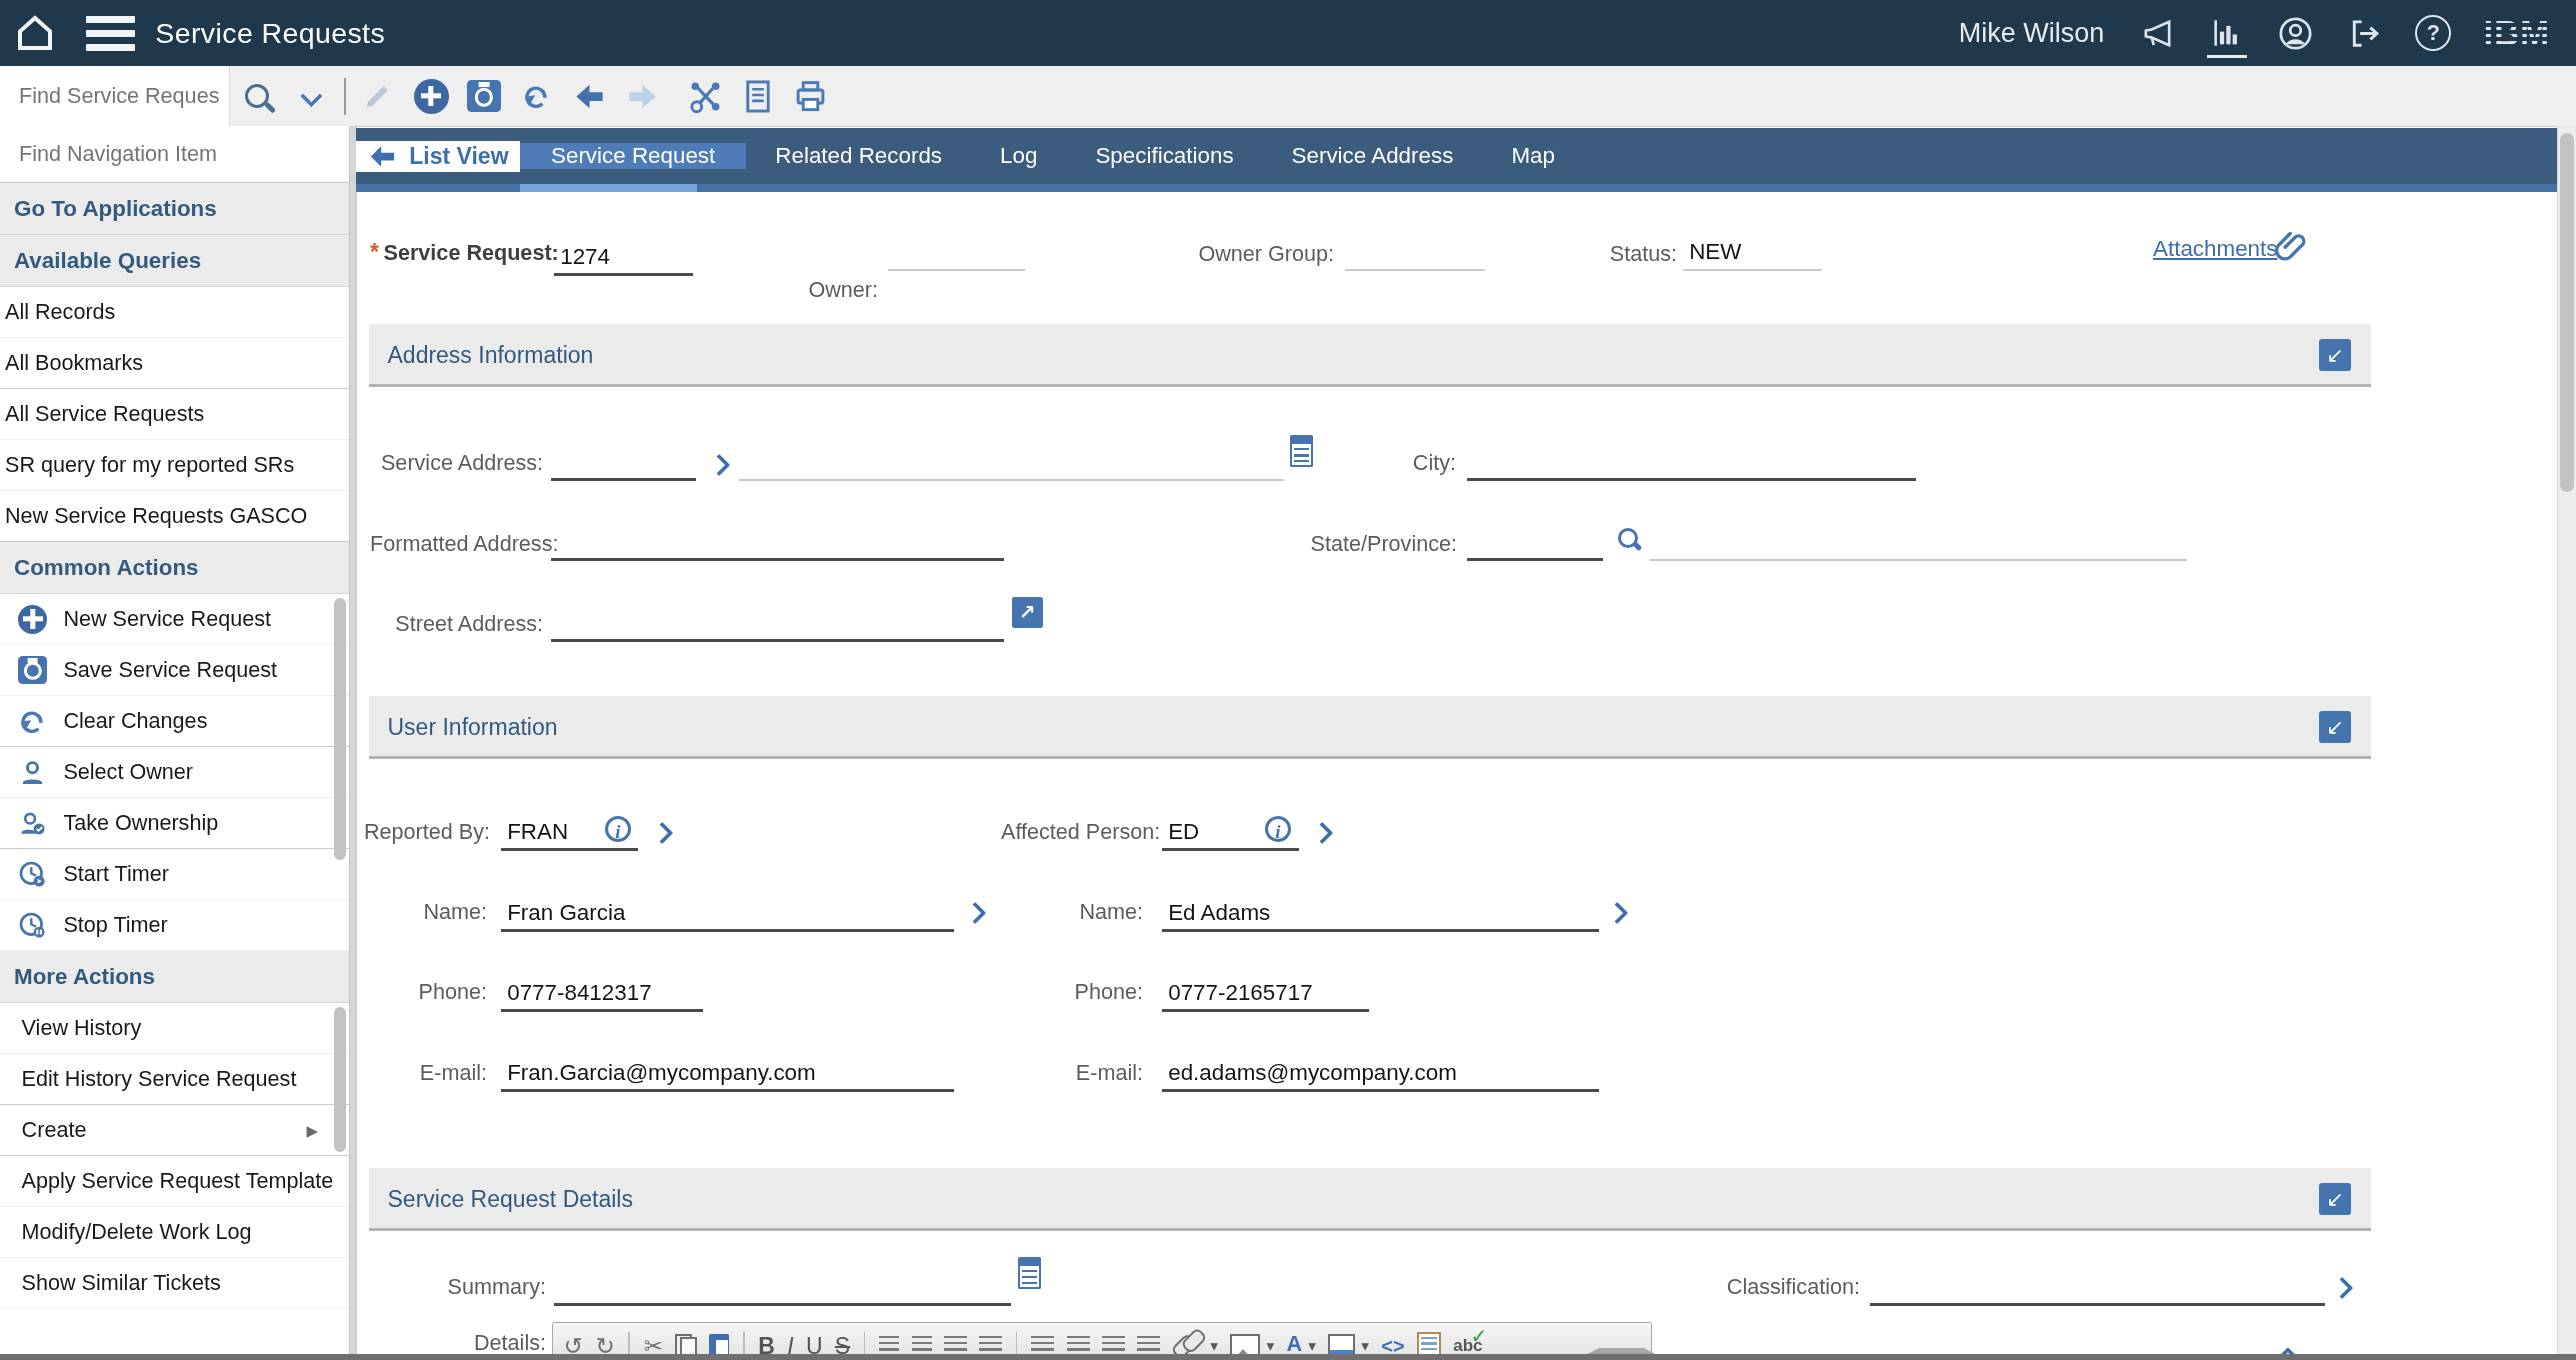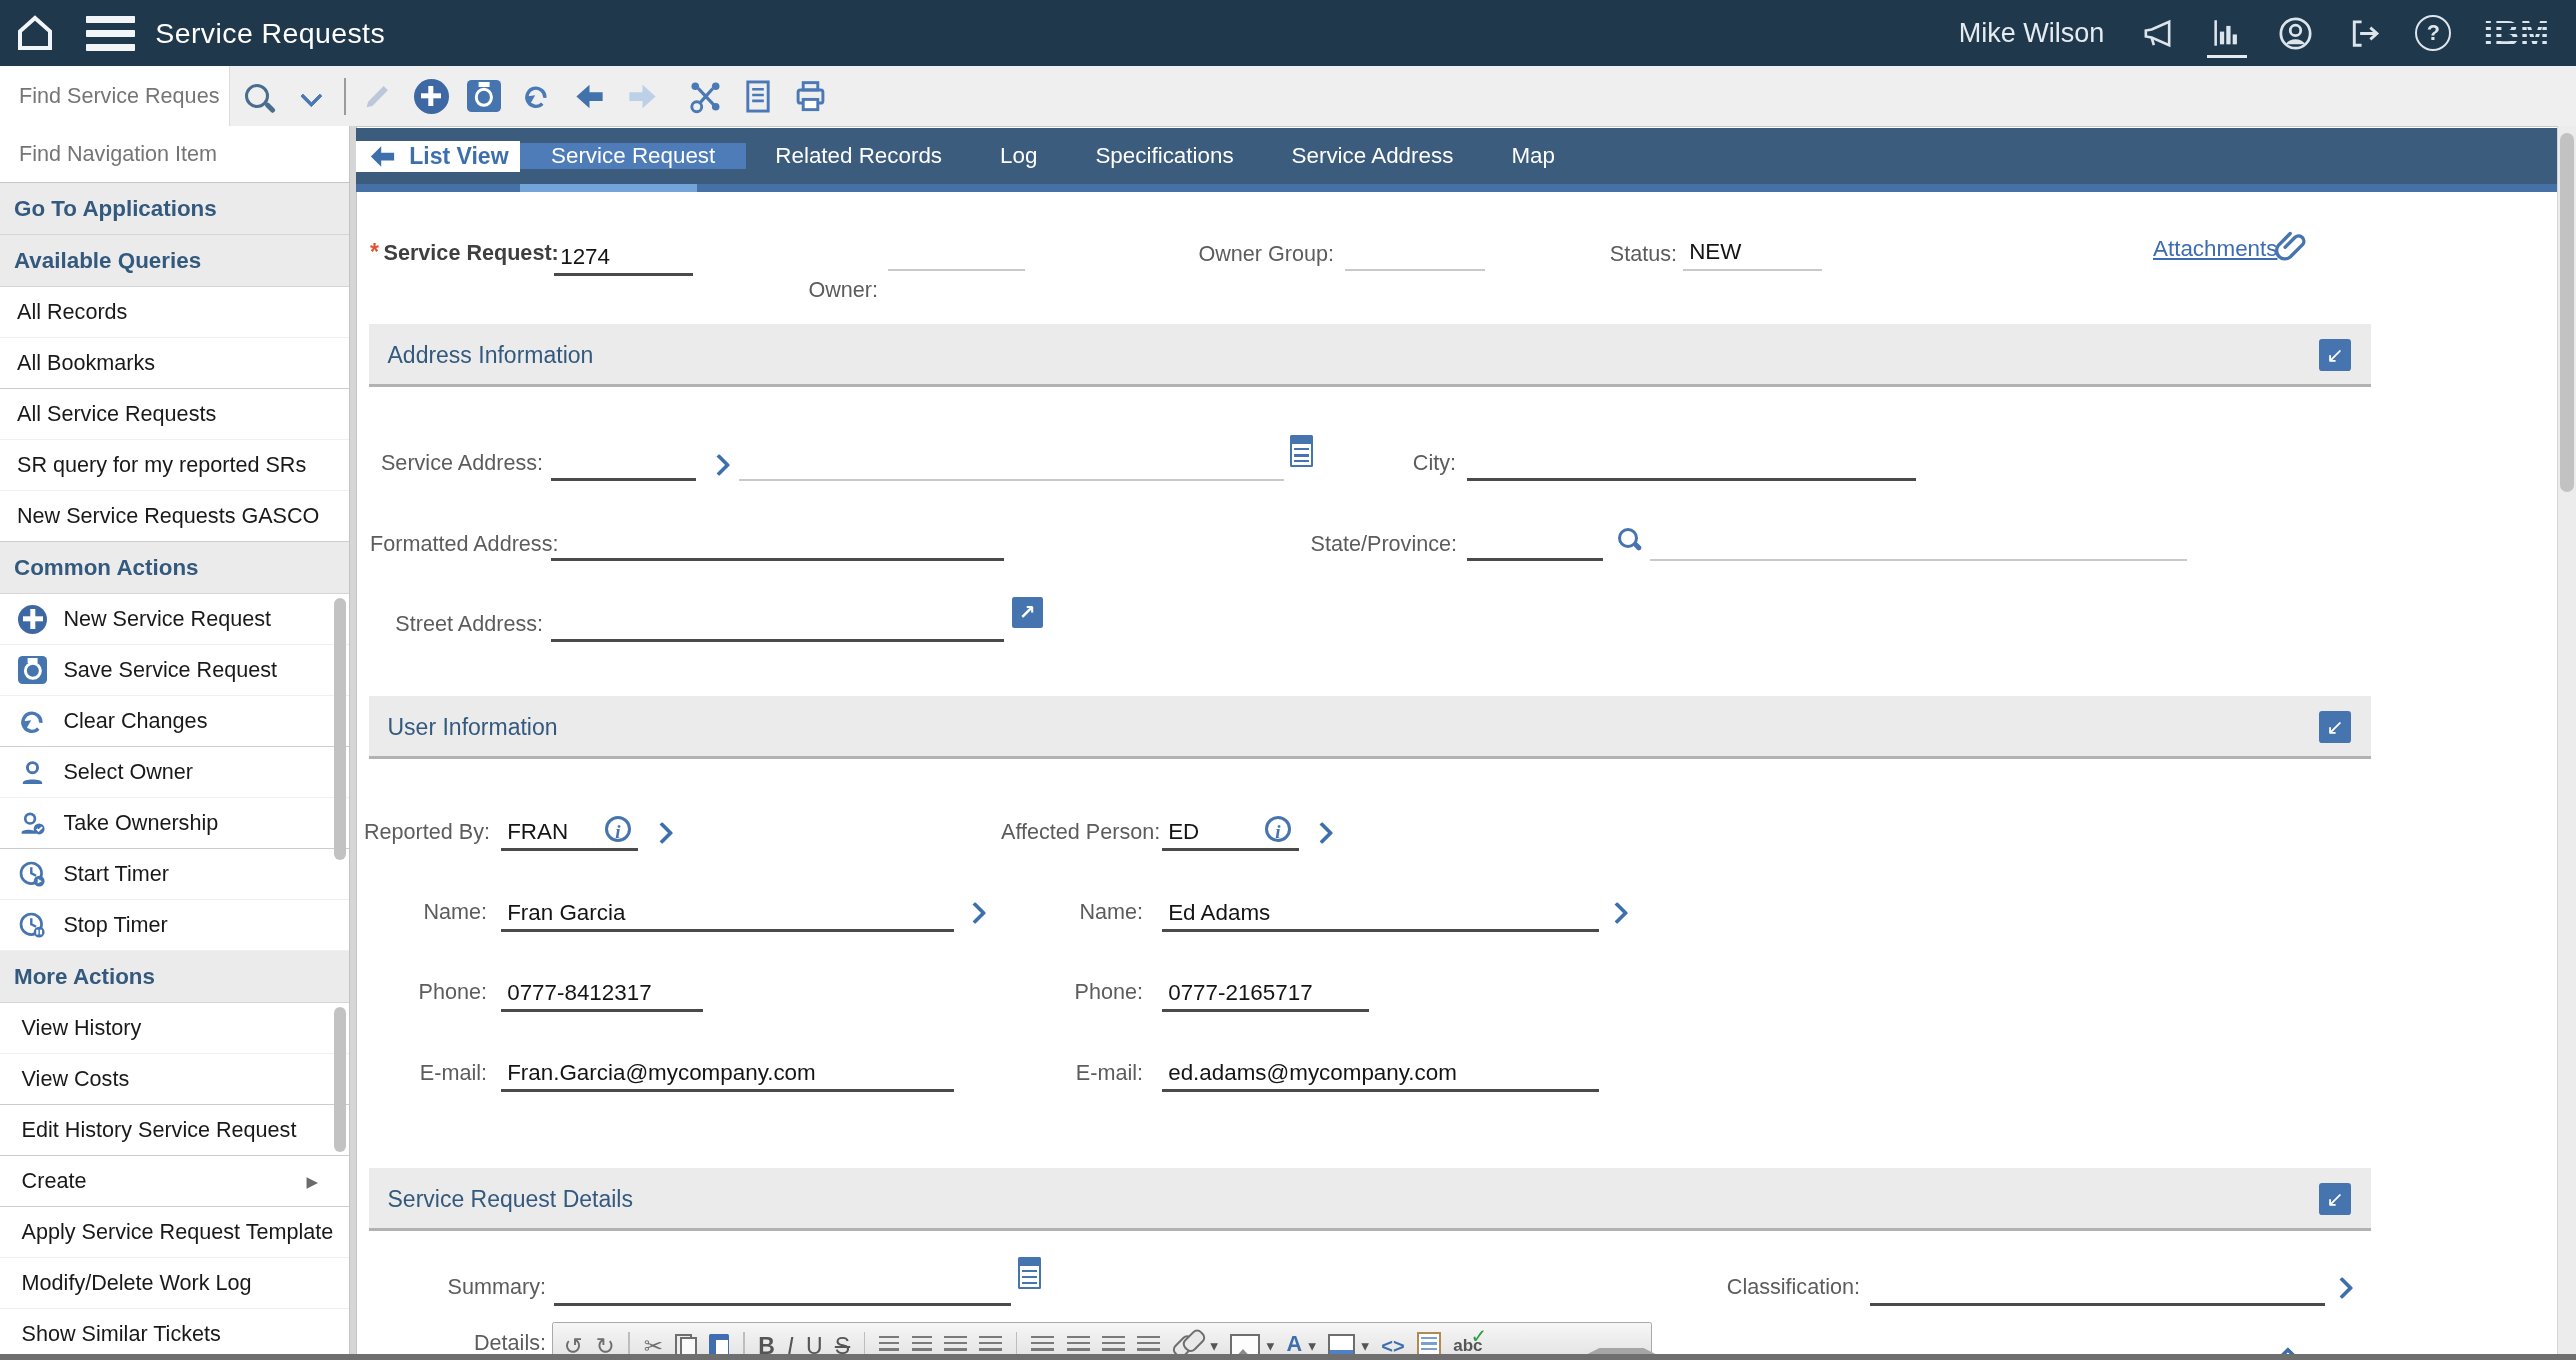--- a/index.html
+++ b/index.html
@@ -46,21 +46,21 @@
   .saveic.small{width:29px;height:28px;}
 
   
   .sidebar{position:absolute;left:0;top:126px;width:349px;height:1234px;background:#fff;}
   .gutter{position:absolute;left:349px;top:126px;width:7.7px;height:1234px;background:#d6d6d6;border-left:0.8px solid #c4c4c4;border-right:0.8px solid #c4c4c4;box-sizing:border-box;}
   .snav{height:57px;border-bottom:1.5px solid #c6c6c6;display:flex;align-items:center;box-sizing:border-box;}
   .snav input{border:0;outline:0;font:21.6px "Liberation Sans","DejaVu Sans",sans-serif;color:#2e2e2e;margin-left:17px;width:293px;background:transparent;}
   .shead{height:52px;background:#ebebeb;border-bottom:1.5px solid #d5d5d5;display:flex;align-items:center;box-sizing:border-box;}
   .shead span{color:#33597e;font-weight:700;font-size:22.4px;margin-left:14px;}
   .sitem{height:51px;display:flex;align-items:center;font-size:21.6px;color:#191919;box-sizing:border-box;border-bottom:1.5px solid #f0f0f0;}
-  .sitem.qi{padding-left:17px;}
+  .sitem.qi{padding-left:5px;}
   .sitem.mi{padding-left:21.6px;position:relative;}
   .sitem.group{border-bottom:1.5px solid #cccccc;}
   .sitem .aic{width:31px;height:31px;margin-left:17px;margin-right:15.4px;flex:0 0 31px;display:flex;align-items:center;justify-content:center;}
   .subcaret{position:absolute;right:31px;color:#6b6b6b;font-size:23px;}
   .sthumb{position:absolute;width:12.3px;border-radius:6.2px;background:#c2c2c2;left:334px;}
   .undoarc{width:31px;height:31px;}
 
   
   .tabbar{position:absolute;left:356px;top:128px;width:2201px;height:56px;background:#3c5c7e;display:flex;align-items:center;box-sizing:border-box;}
   .tab-back{width:164px;background:#fff;display:flex;align-items:center;justify-content:center;gap:10.8px;}
@@ -329,23 +329,20 @@
       </span>
       <span>Stop Timer</span>
     </div>
 
     <div class="shead">
         <span>More Actions</span>
       </div>
 
     <div class="sitem mi">
         <span>View History</span>
-      </div>
-    <div class="sitem mi group">
-        <span>View Costs</span>
       </div>
     <div class="sitem mi group">
         <span>Edit History Service Request</span>
       </div>
     <div class="sitem mi group">
       <span>Create</span>
       <span class="subcaret">▸</span>
     </div>
     <div class="sitem mi">
         <span>Apply Service Request Template</span>

